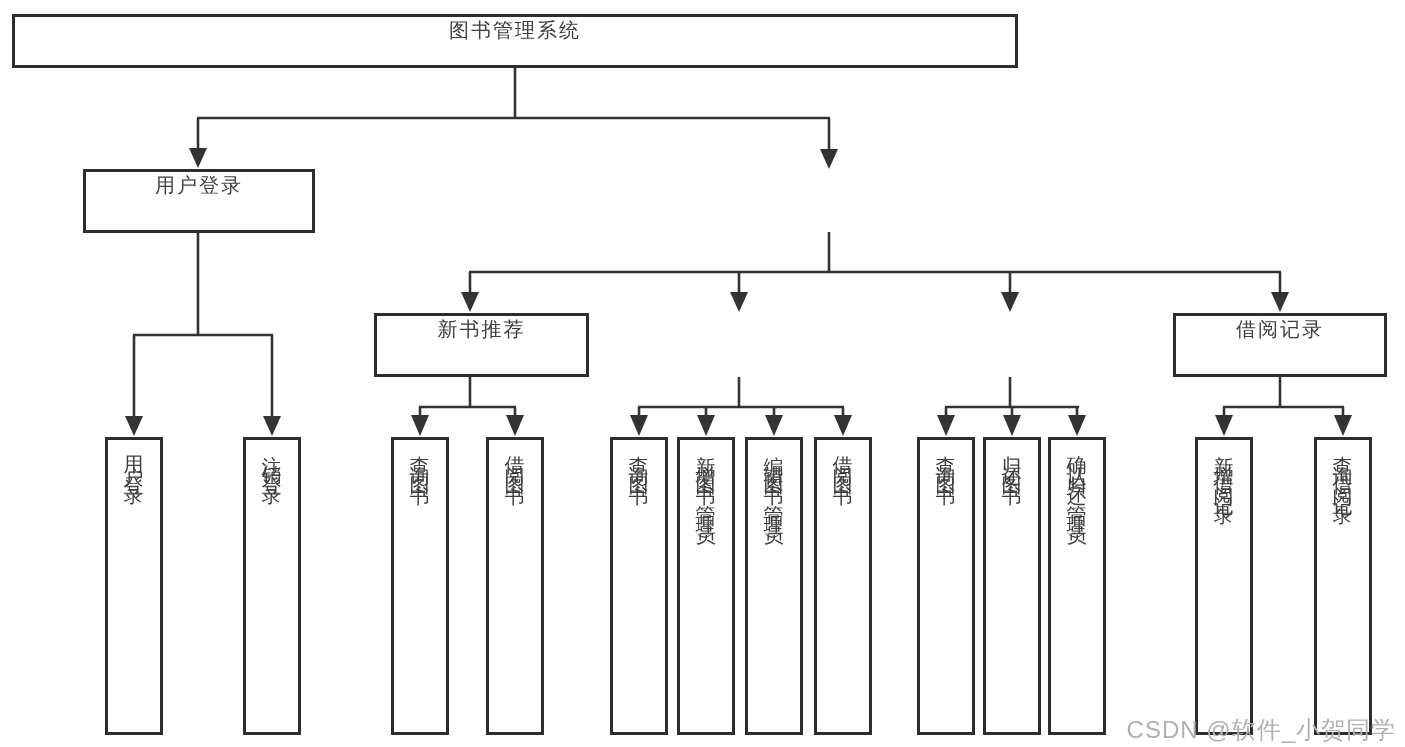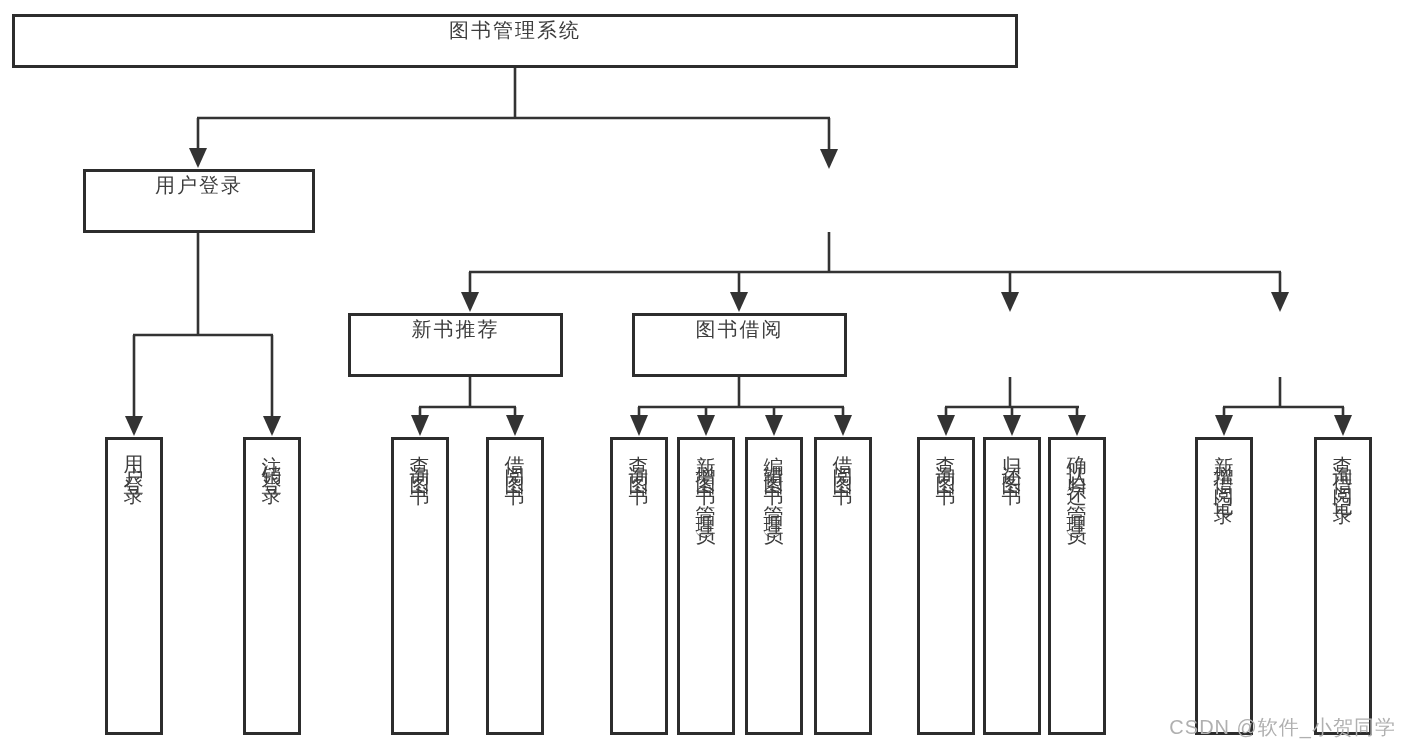--- a/index.html
+++ b/index.html
@@ -57,21 +57,21 @@
     writing-mode: vertical-rl;
     font-size: 20px;
     letter-spacing: 10px;
     line-height: 1;
     white-space: nowrap;
   }
   #watermark {
     position: absolute;
     right: 9px;
     top: 714px;
-    font-size: 20px;
+    font-size: 24px;
     color: var(--watermark);
     letter-spacing: 1px;
     white-space: nowrap;
   }
 </style>
 </head>
 <body>
 
 <div id="canvas">
 
@@ -138,25 +138,25 @@
   </svg>
 
   <div class="node hnode" style="left:12px;top:14px;width:1006px;height:54px">
     <span>图书管理系统</span>
   </div>
 
   <div class="node hnode" style="left:83px;top:169px;width:232px;height:64px">
     <span>用户登录</span>
   </div>
 
-  <div class="node hnode" style="left:348px;top:313px;width:215px;height:64px">
+  <div class="node hnode" style="left:374px;top:313px;width:215px;height:64px">
     <span>新书推荐</span>
   </div>
-  <div class="node hnode" style="left:632px;top:313px;width:215px;height:64px">
-    <span>图书借阅</span>
+  <div class="node hnode" style="left:1173px;top:313px;width:214px;height:64px">
+    <span>借阅记录</span>
   </div>
 
   <div class="node vnode" style="left:105px">
     <span>用户登录</span>
   </div>
   <div class="node vnode" style="left:243px">
     <span>注销登录</span>
   </div>
   <div class="node vnode" style="left:391px">
     <span>查询图书</span>

